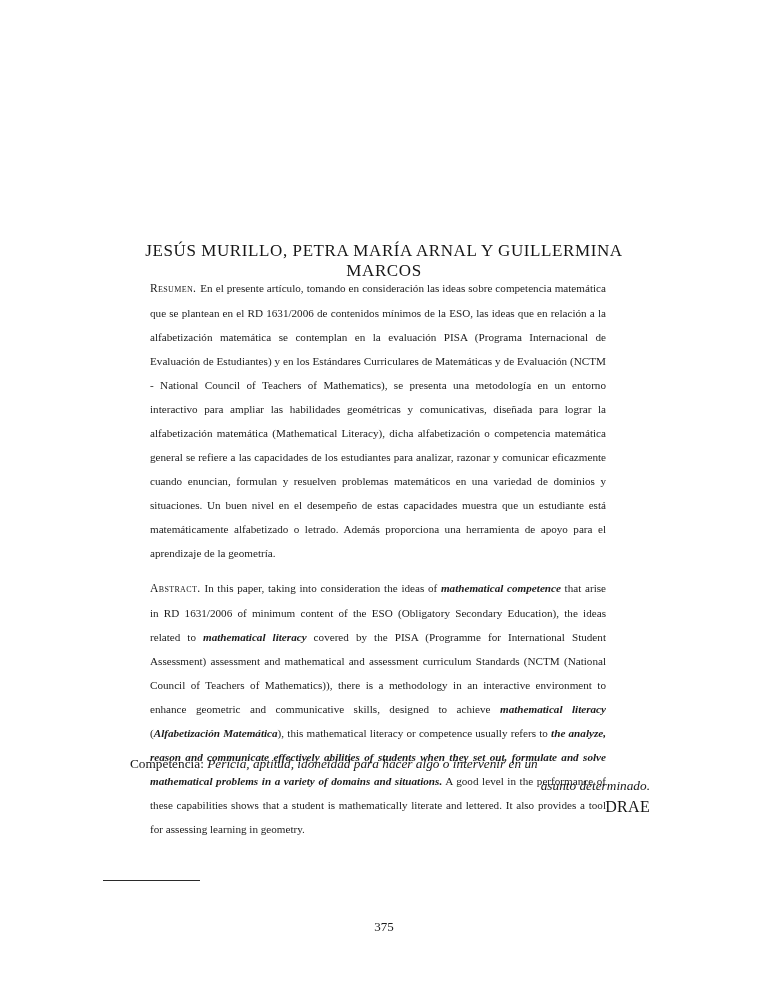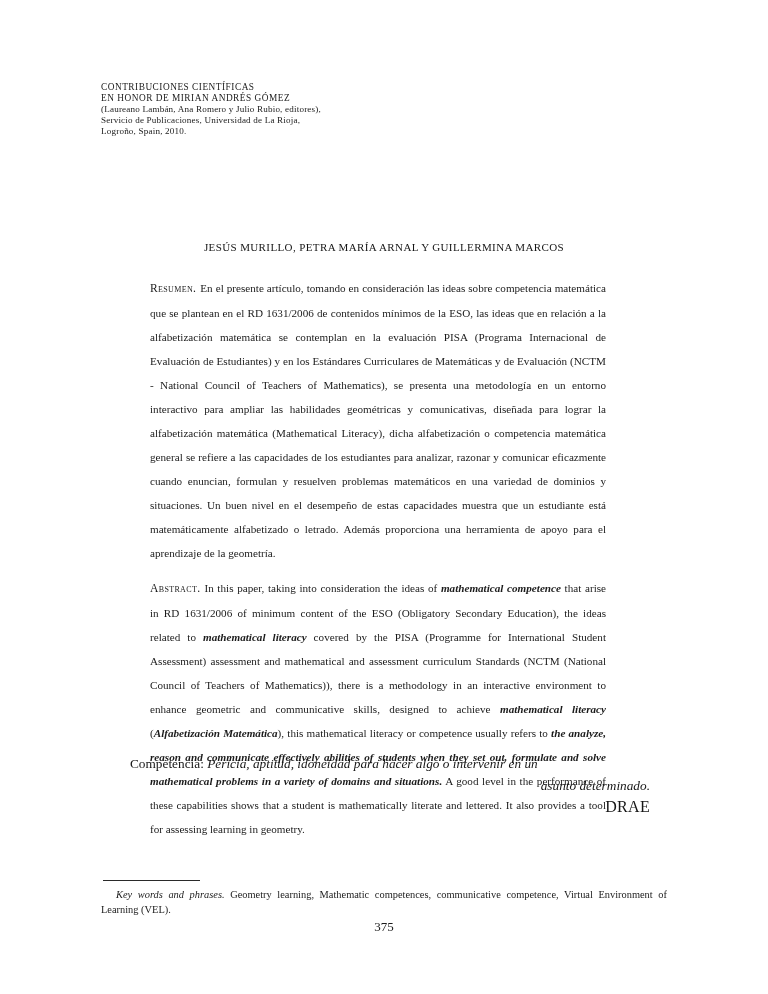--- a/index.html
+++ b/index.html
@@ -57,21 +57,21 @@
     word-spacing: 0.18em;
   }
 
   
   .authors {
     position: absolute;
     left: 120px;
     top: 241px;
     width: 528px;
     text-align: center;
-    font-size: 11px;
+    font-size: 17px;
     letter-spacing: 0.035em;
     color: #161616;
   }
 
   
   .abstract-block {
     position: absolute;
     left: 150px;
     top: 276px;
     width: 456px;
@@ -140,27 +140,20 @@
     text-align: center;
     font-size: 13px;
     color: #1b1b1b;
   }
 </style>
 </head>
 <body>
 
 <div class="page">
 
-  <div class="series-header">
-    <div class="line caps">CONTRIBUCIONES CIENTÍFICAS</div>
-    <div class="line caps">EN HONOR DE MIRIAN ANDRÉS GÓMEZ</div>
-    <div class="line">(Laureano Lambán, Ana Romero y Julio Rubio, editores),</div>
-    <div class="line">Servicio de Publicaciones, Universidad de La Rioja,</div>
-    <div class="line">Logroño, Spain, 2010.</div>
-  </div>
 
 
   <div class="authors">JESÚS MURILLO, PETRA MARÍA ARNAL Y GUILLERMINA MARCOS</div>
 
   <div class="abstract-block">
 
     <p class="abs-para">
       <span class="smallcaps-label">Resumen.</span><span class="gap-after-label"></span><span>En el presente artículo, tomando en consideración las ideas sobre competencia matemática que se plantean en el RD 1631/2006 de contenidos mínimos de la ESO, las ideas que en relación a la alfabetización matemática se contemplan en la evaluación PISA (Programa Internacional de Evaluación de Estudiantes) y en los Estándares Curriculares de Matemáticas y de Evaluación (NCTM - National Council of Teachers of Mathematics), se presenta una metodología en un entorno interactivo para ampliar las habilidades geométricas y comunicativas, diseñada para lograr la alfabetización matemática (Mathematical Literacy), dicha alfabetización o competencia matemática general se refiere a las capacidades de los estudiantes para analizar, razonar y comunicar eficazmente cuando enuncian, formulan y resuelven problemas matemáticos en una variedad de dominios y situaciones. Un buen nivel en el desempeño de estas capacidades muestra que un estudiante está matemáticamente alfabetizado o letrado. Además proporciona una herramienta de apoyo para el aprendizaje de la geometría.</span>
     </p>
 
@@ -170,19 +163,16 @@
 
   </div>
 
   <div class="epigraph">
     <div class="epi-line1"><span>Competencia:</span> <span class="it">Pericia, aptitud, idoneidad para hacer algo o intervenir en un</span></div>
     <div class="epi-line2 it">asunto determinado.</div>
     <div class="epi-line3">DRAE</div>
   </div>
 
   <div class="footnote-rule"></div>
-  <div class="footnote">
-    <span class="indent"></span><span class="it">Key words and phrases.</span> <span>Geometry learning, Mathematic competences, communicative competence, Virtual Environment of Learning (VEL).</span>
-  </div>
 
   <div class="page-number">375</div>
 
 </div>
 
 </body></html>

